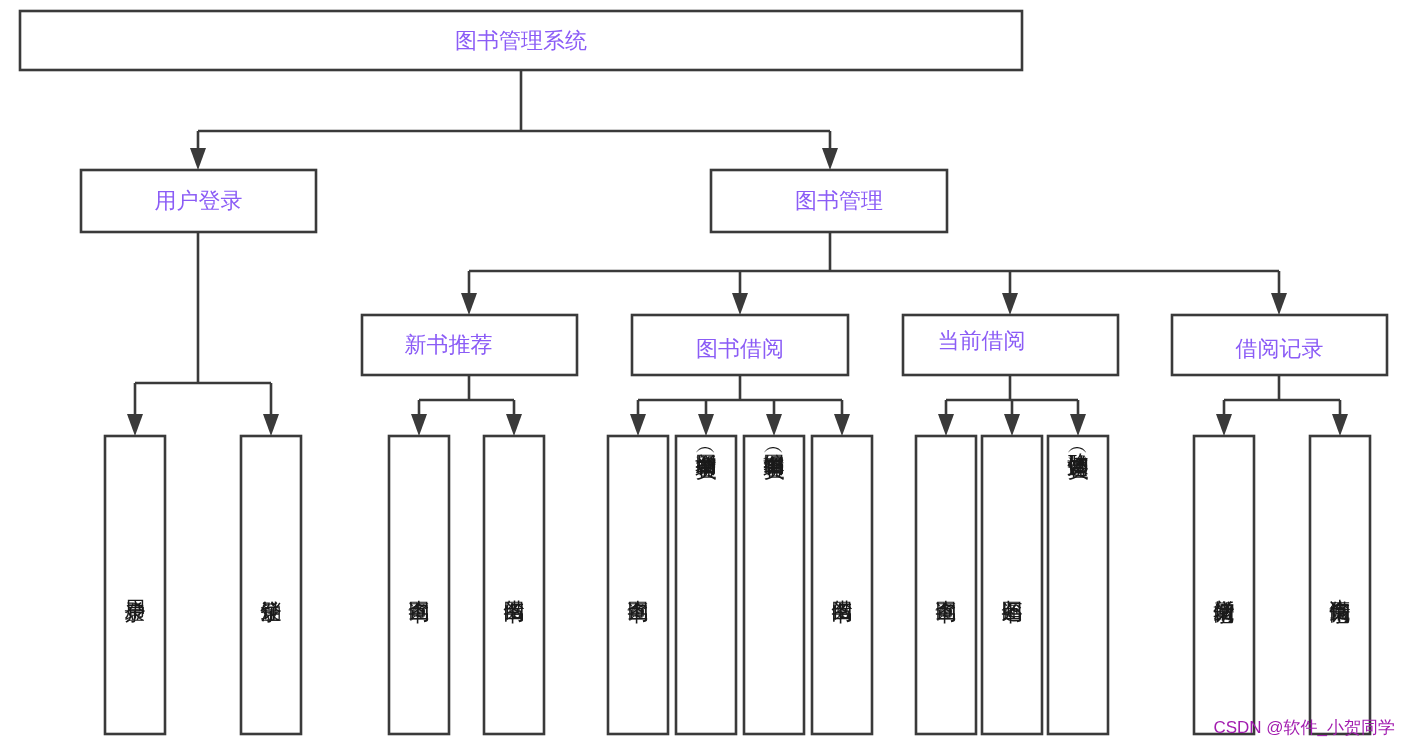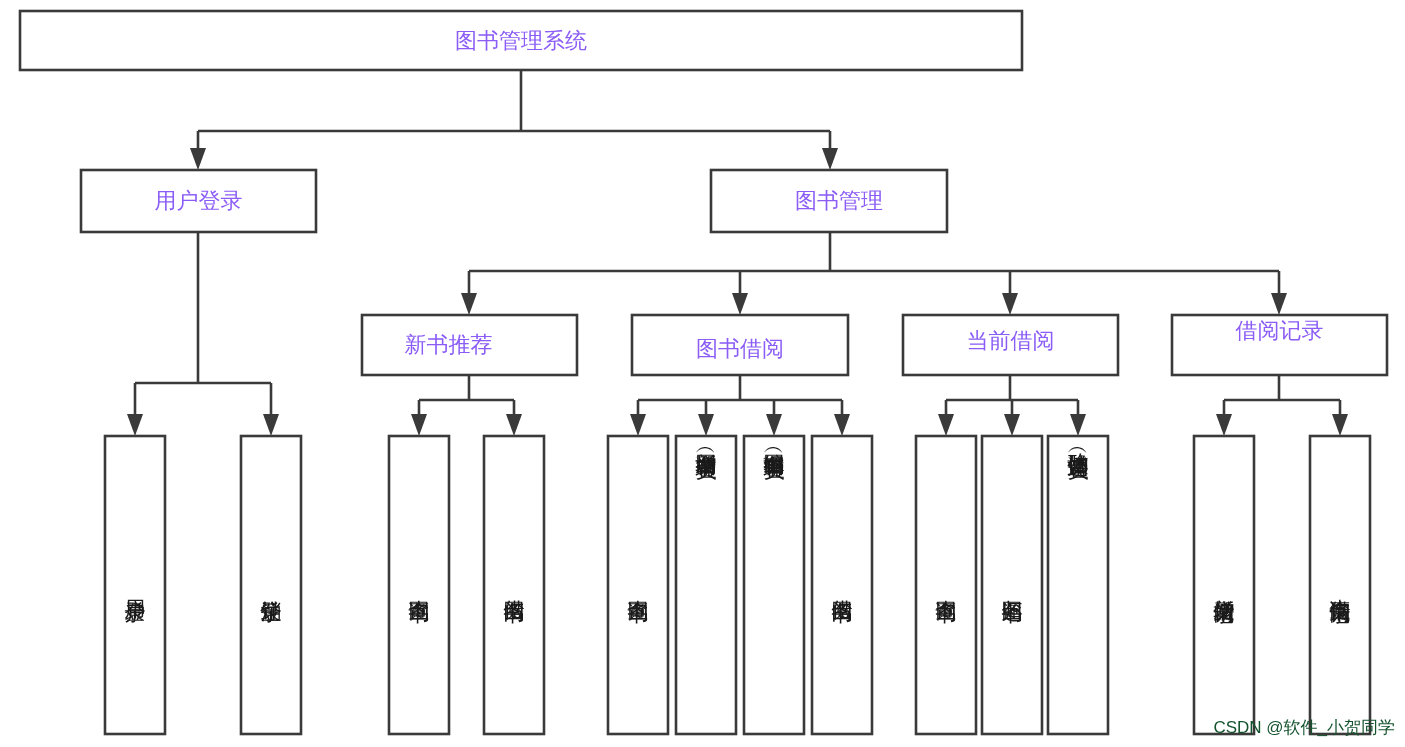--- a/index.html
+++ b/index.html
@@ -71,21 +71,21 @@
     font-size: 22px;
     color: #8b5cf6;
     white-space: nowrap;
   }
   #watermark {
     position: absolute;
     right: 10px;
     bottom: 8px;
     font-family: "Liberation Sans", "DejaVu Sans", sans-serif;
     font-size: 17px;
-    color: #14532d;
+    color: #a21caf;
     white-space: nowrap;
     user-select: none;
   }
 </style>
 </head>
 <body>
 
 <div id="diagram-root">
 
   <svg id="diagram-svg" viewBox="0 0 1405 747">
@@ -206,24 +206,24 @@
   <div class="hlabel-wrap" style="left:711px;top:170px;width:256px;height:62px;border-radius:13px;">
     <span class="hlabel-text">图书管理</span>
   </div>
 
   <div class="hlabel-wrap" style="left:362px;top:315px;width:173px;height:60px;">
     <span class="hlabel-text">新书推荐</span>
   </div>
   <div class="hlabel-wrap" style="left:632px;top:319px;width:216px;height:60px;">
     <span class="hlabel-text">图书借阅</span>
   </div>
-  <div class="hlabel-wrap" style="left:903px;top:315px;width:215px;height:52px;">
+  <div class="hlabel-wrap" style="left:874px;top:315px;width:215px;height:52px;">
     <span class="hlabel-text">当前借阅</span>
   </div>
-  <div class="hlabel-wrap" style="left:1172px;top:301px;width:215px;height:60px;">
+  <div class="hlabel-wrap" style="left:1172px;top:319px;width:215px;height:60px;">
     <span class="hlabel-text">借阅记录</span>
   </div>
 
   <div class="vlabel-wrap" style="left:105px;top:436px;width:60px;height:298px;">
     <span class="vlabel-text">用户登录</span>
   </div>
   <div class="vlabel-wrap" style="left:241px;top:436px;width:60px;height:298px;">
     <span class="vlabel-text">注销登录</span>
   </div>
 

